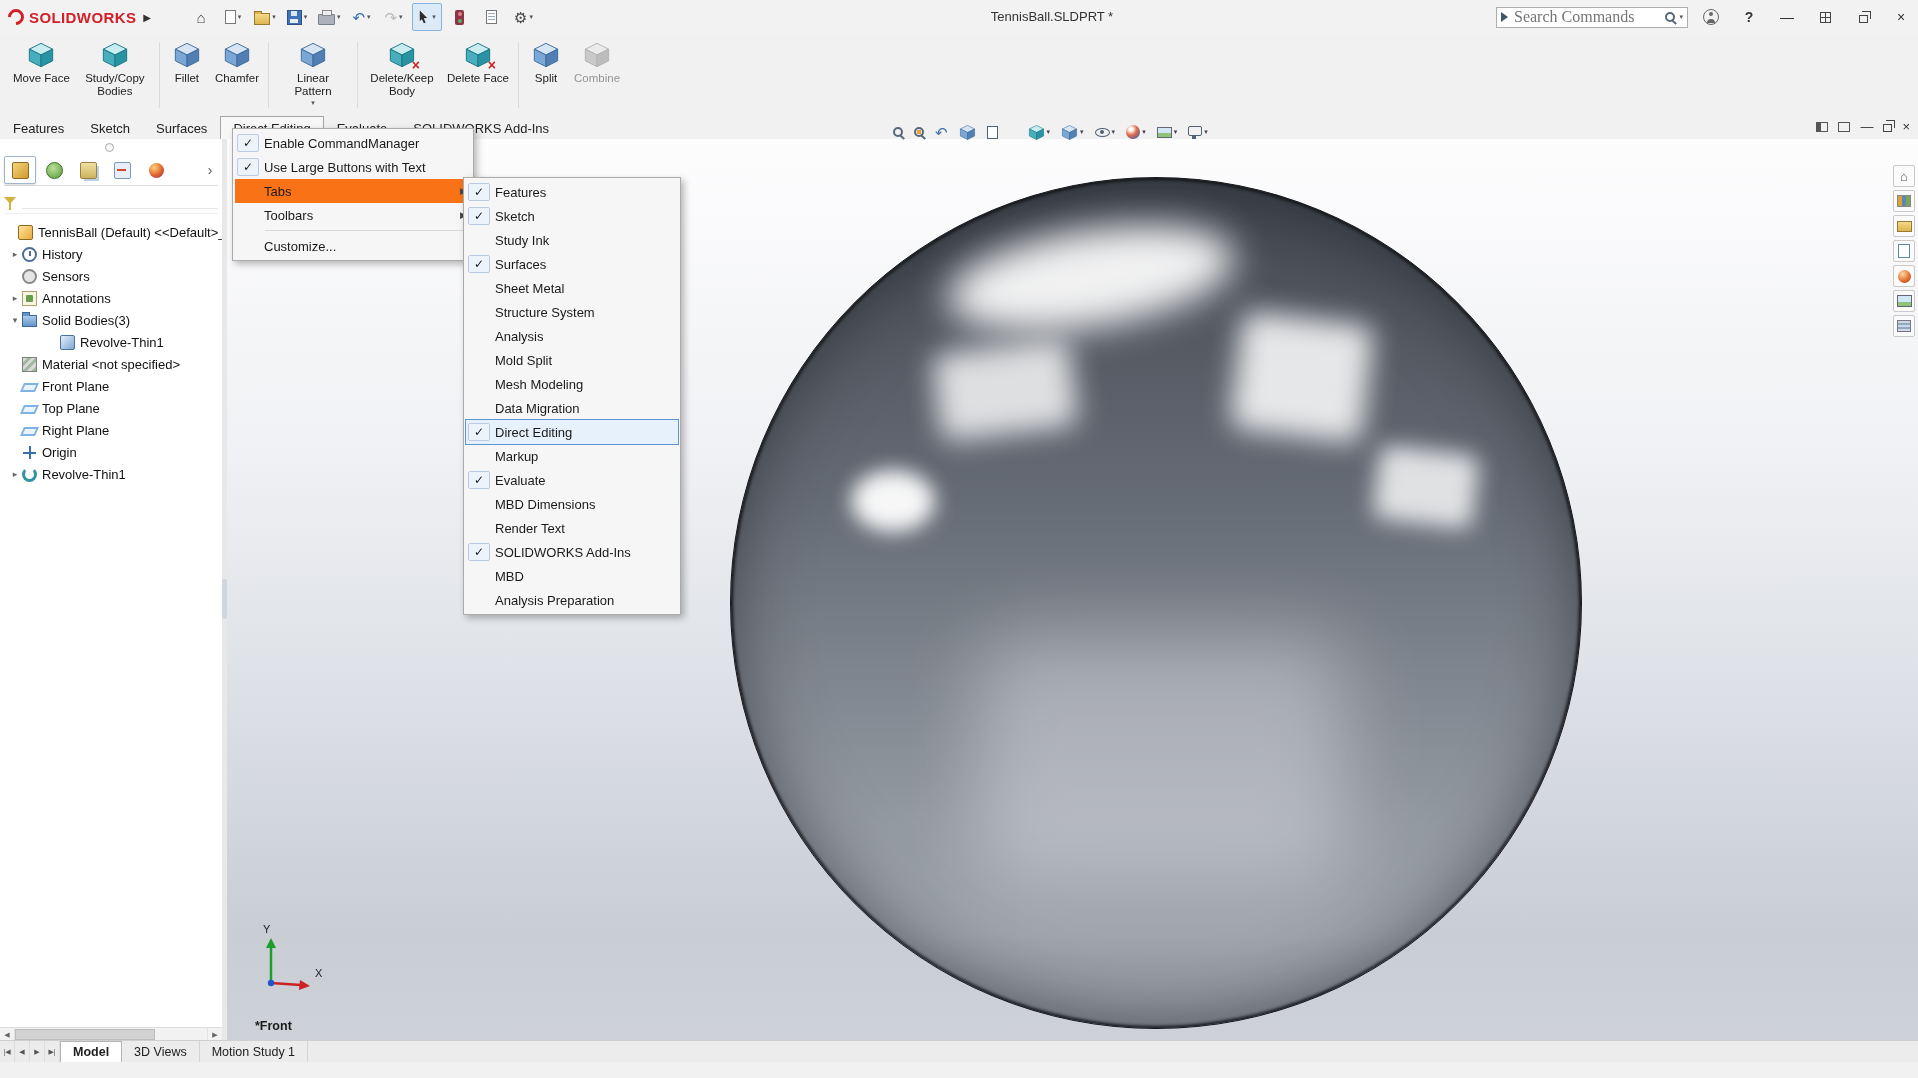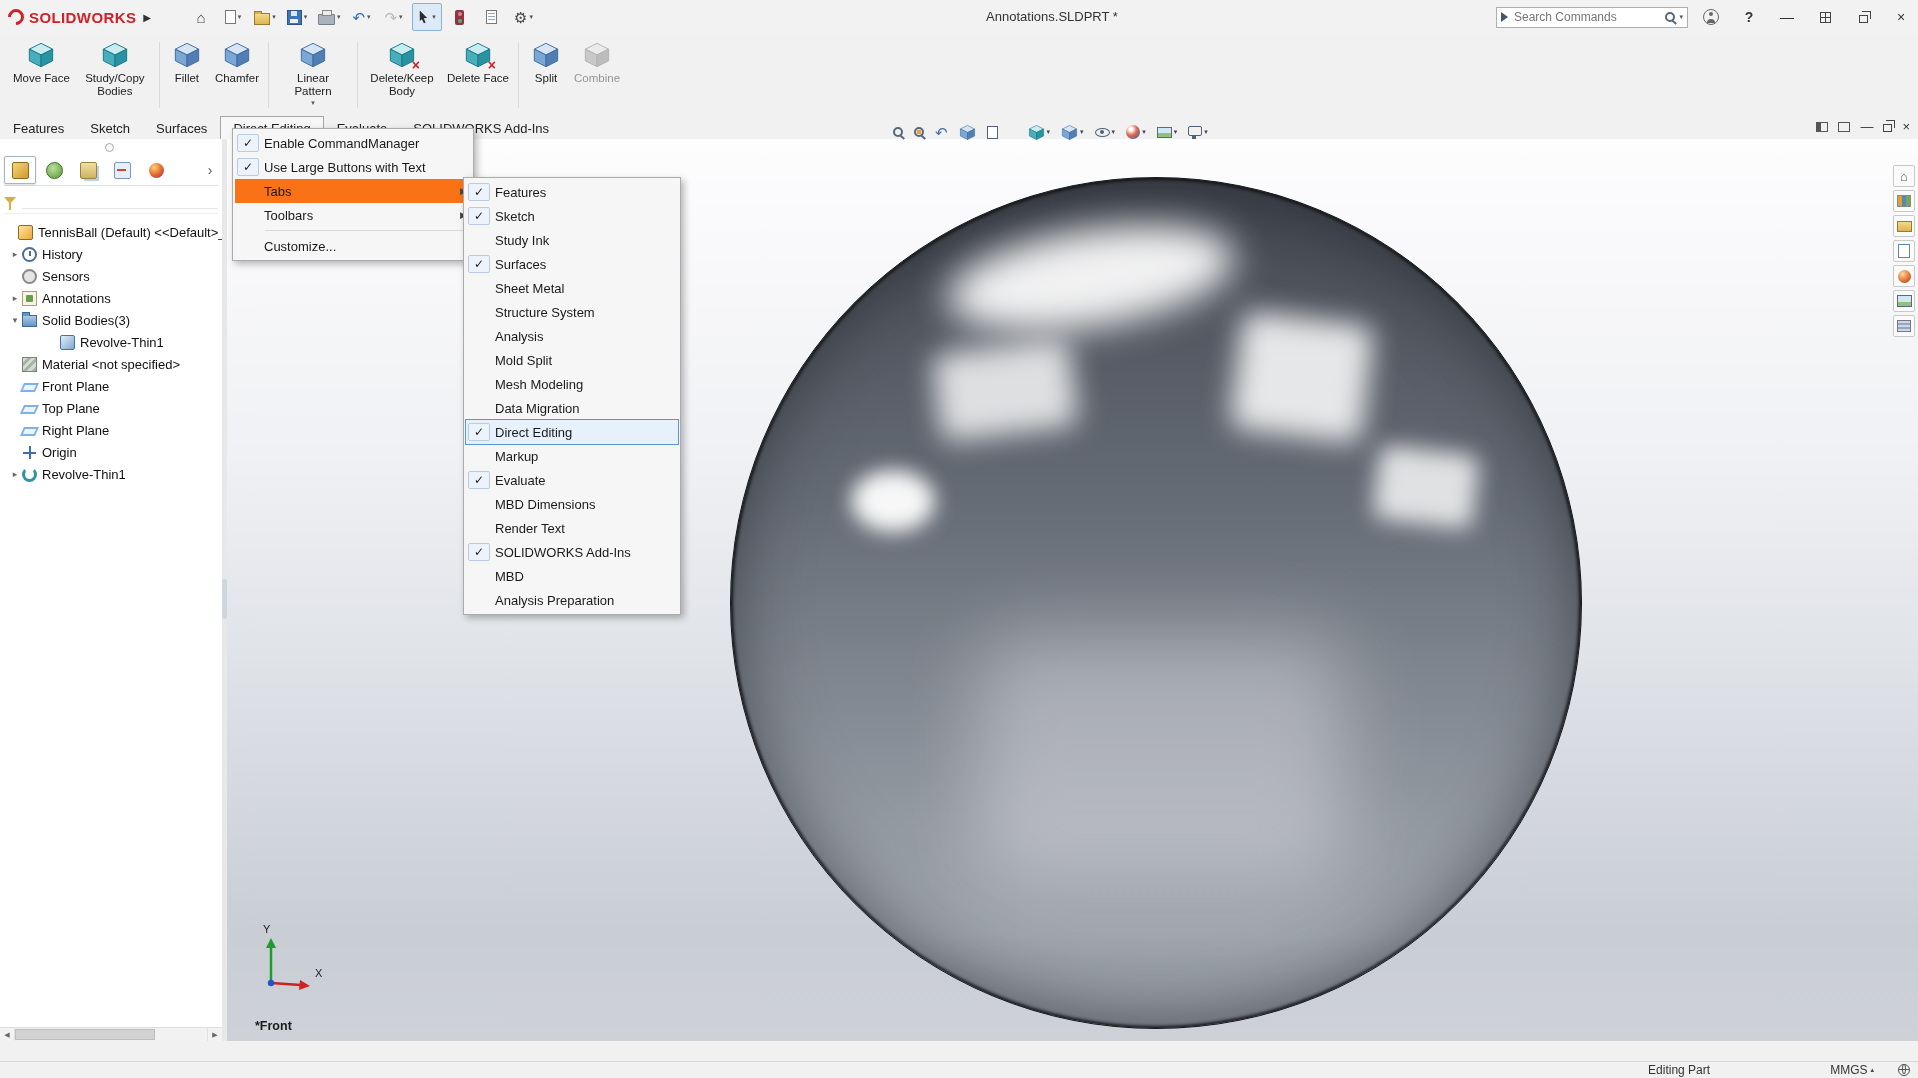--- a/index.html
+++ b/index.html
@@ -29,21 +29,21 @@
   .qi-disk::after{content:"";position:absolute;left:2px;bottom:1px;width:8px;height:4px;background:#e8eef6}
   .qi-print{width:15px;height:9px;background:#aab2bb;border:1px solid #76808b;border-radius:1px;position:relative;margin-top:5px}
   .qi-print::before{content:"";position:absolute;left:3px;top:-5px;width:8px;height:4px;background:#eee;border:1px solid #888}
   .qi-rebuild{width:9px;height:15px;background:#8e3444;border-radius:2px;position:relative}
   .qi-rebuild::before{content:"";position:absolute;left:2.5px;top:2px;width:4px;height:4px;border-radius:50%;background:#d98585}
   .qi-rebuild::after{content:"";position:absolute;left:2.5px;bottom:2px;width:4px;height:4px;border-radius:50%;background:#5fae62}
   .tb-title{position:absolute;left:1052px;transform:translateX(-50%);top:9px;font-size:13px;color:#333;white-space:nowrap}
   .tb-right{position:absolute;right:0;top:0;height:34px;display:flex;align-items:center;gap:8px;padding-right:2px}
   .searchbox{width:192px;height:21px;background:#fff;border:1px solid #aeaeae;display:flex;align-items:center;gap:4px;padding:0 4px;box-sizing:border-box}
   .sw-mark{width:0;height:0;border-left:7px solid #44546a;border-top:5px solid transparent;border-bottom:5px solid transparent}
-  .searchbox input{border:none;outline:none;flex:1;font-size:12px;background:transparent;font-family:Liberation Sans, sans-serif;color:#333;min-width:0}
+  .searchbox input{border:none;outline:none;flex:1;font-size:16px;background:transparent;font-family:Liberation Serif, serif;color:#333;min-width:0}
   .i-mag{width:10px;height:10px;border:2px solid #56677a;border-radius:50%;position:relative;display:inline-block;box-sizing:border-box}
   .i-mag::after{content:"";position:absolute;right:-4px;bottom:-3px;width:6px;height:2px;background:#56677a;transform:rotate(40deg)}
   .i-user{width:16px;height:16px;border:1.6px solid #666;border-radius:50%;position:relative;box-sizing:border-box}
   .i-user::before{content:"";position:absolute;left:4.5px;top:2px;width:4px;height:4px;border-radius:50%;background:#666}
   .i-user::after{content:"";position:absolute;left:2.5px;bottom:1px;width:8px;height:4px;border-radius:4px 4px 0 0;background:#666}
   .i-help{font-size:14px;font-weight:bold;color:#333}
   .wbtn{width:30px;height:28px;display:flex;align-items:center;justify-content:center;color:#333;font-size:14px}
   .i-grid{width:11px;height:11px;border:1.5px solid #444;position:relative;box-sizing:border-box}
   .i-grid::before{content:"";position:absolute;left:0;right:0;top:4px;height:1.5px;background:#444}
   .i-grid::after{content:"";position:absolute;top:0;bottom:0;left:4px;width:1.5px;background:#444}
@@ -253,21 +253,21 @@
           <span class="qi-rebuild"></span>
         </div>
       <div class="qbtn">
           <span class="qi-pagelines"></span>
         </div>
       <div class="qbtn">
           <span class="qg">⚙</span>
           <span class="qcaret">▾</span>
         </div>
     </div>
-    <div class="tb-title">Annotations.SLDPRT *</div>
+    <div class="tb-title">TennisBall.SLDPRT *</div>
     <div class="tb-right">
       <div class="searchbox">
         <span class="sw-mark"></span>
         <input placeholder="Search Commands" style="">
         <span class="i-mag"></span>
         <span class="qcaret">▾</span>
       </div>
       <div class="wbtn">
           <span class="i-user"></span>
         </div>
@@ -690,23 +690,30 @@
     <div class="mi">
         <span class="mi-check"></span>
         <span class="mi-label">MBD</span>
       </div>
     <div class="mi">
         <span class="mi-check"></span>
         <span class="mi-label">Analysis Preparation</span>
       </div>
   </div>
 
-
-  <div class="statusbar">
-    <span class="sb-status">Editing Part</span>
-    <span class="sb-units">
-      <span>MMGS</span>
-      <span class="sb-ucaret">▴</span>
-    </span>
-    <span class="i-globe"></span>
-  </div>
+  <div class="filetabs">
+    <span class="tnav">|◀</span>
+    <span class="tnav">◀</span>
+    <span class="tnav">▶</span>
+    <span class="tnav">▶|</span>
+    <div class="dtab active">
+        <span>Model</span>
+      </div>
+    <div class="dtab">
+        <span>3D Views</span>
+      </div>
+    <div class="dtab">
+        <span>Motion Study 1</span>
+      </div>
+  </div>
+
 
 </div>
 
 </body></html>

